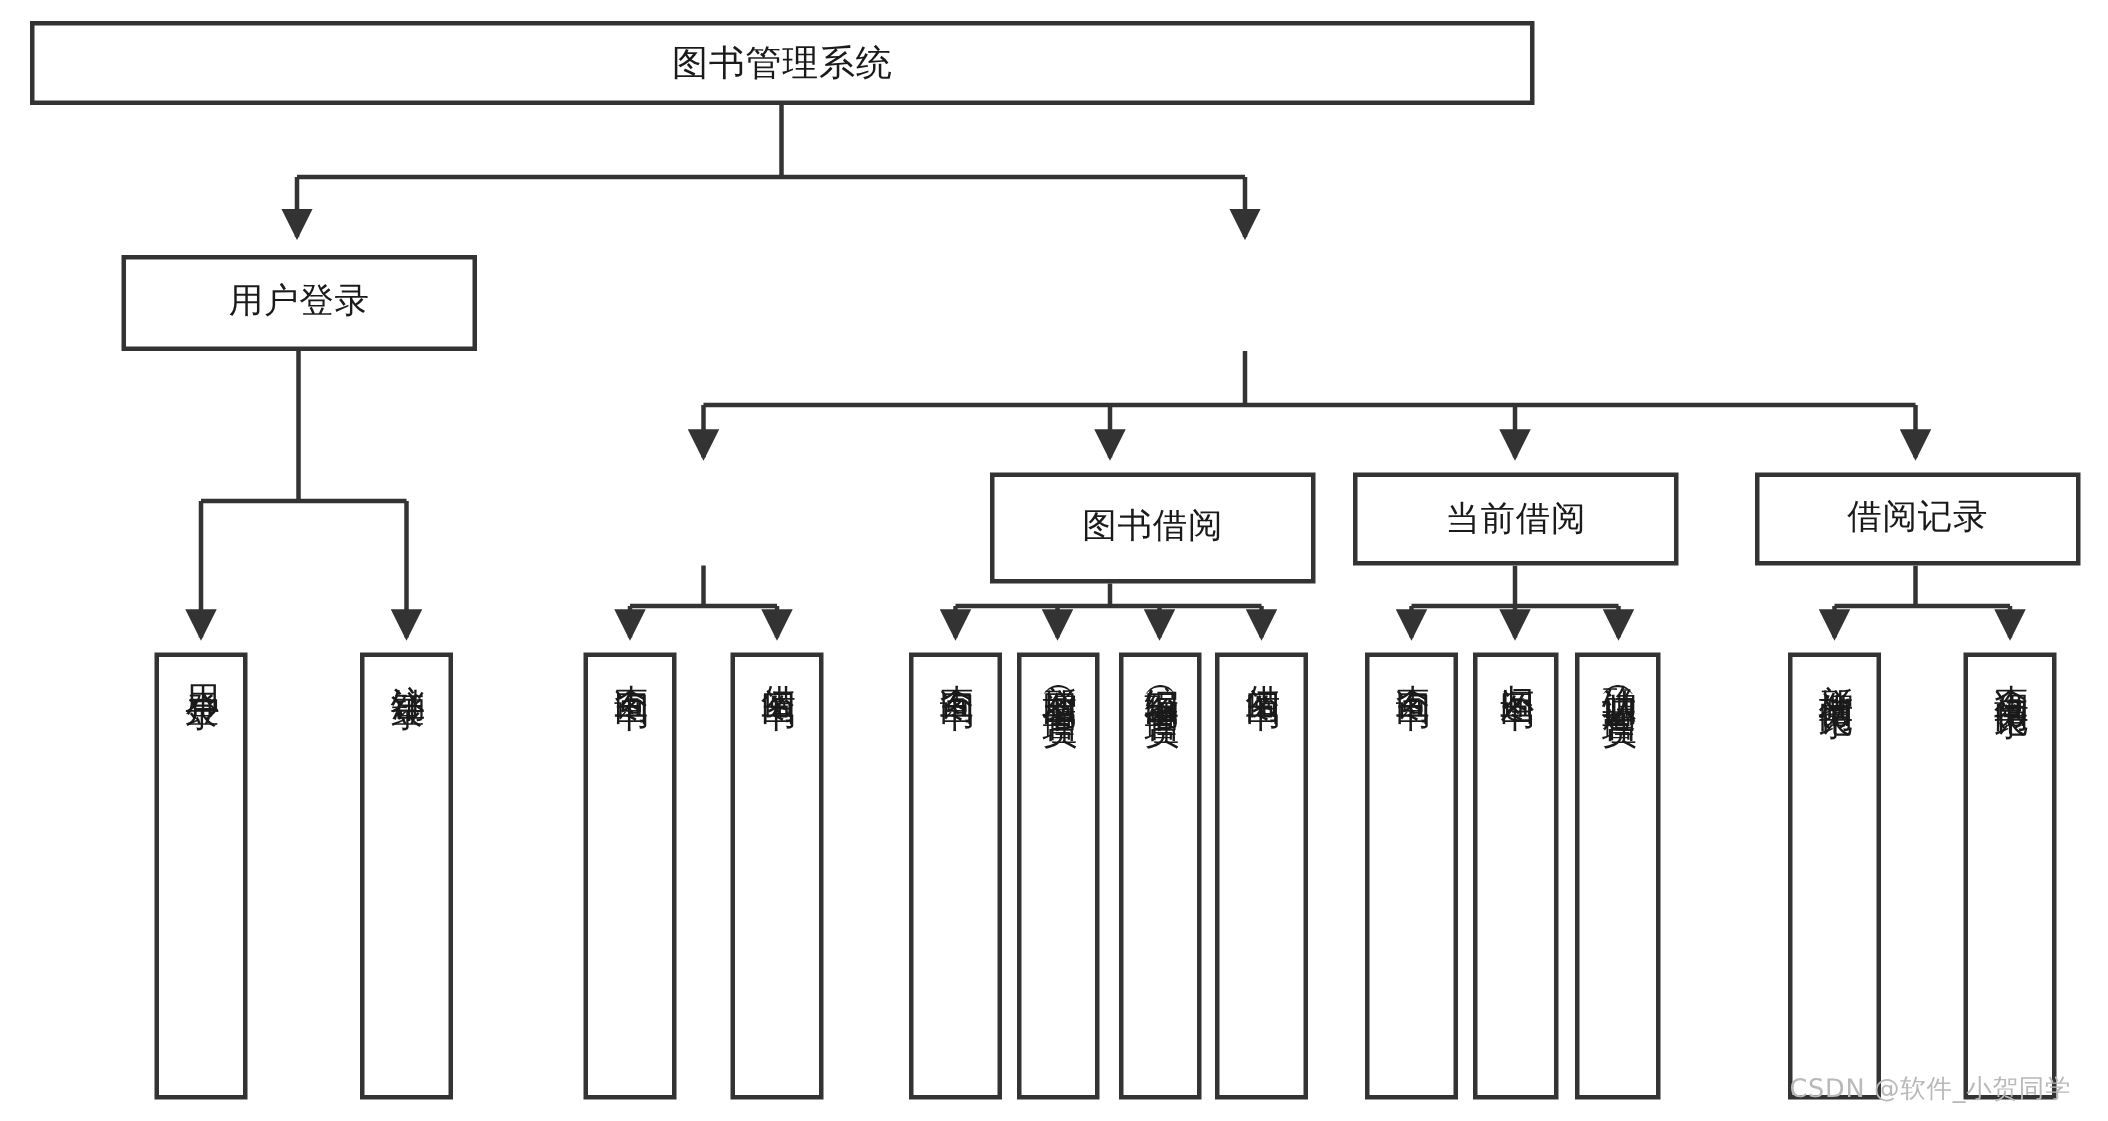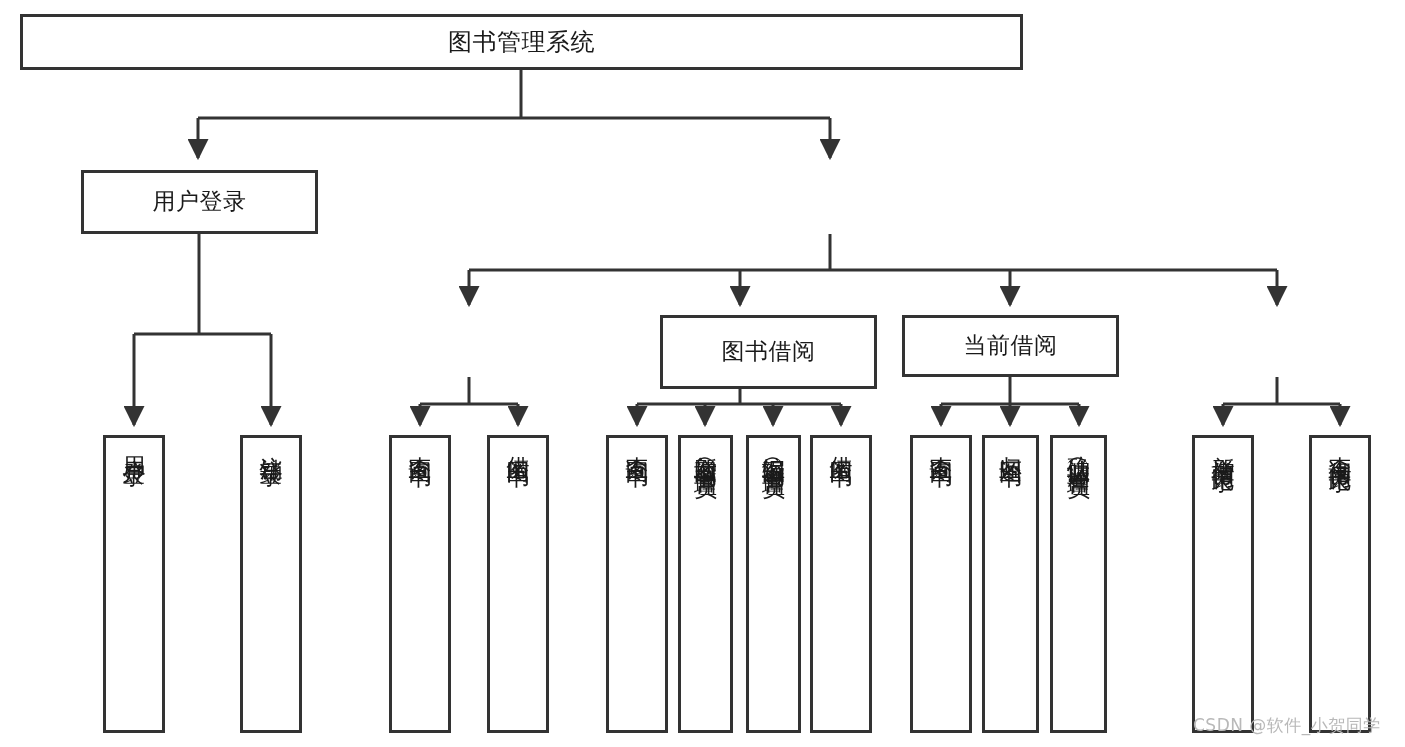--- a/index.html
+++ b/index.html
@@ -134,20 +134,23 @@
   <div class="node horiz" style="left:81px; top:170px; width:237px; height:64px;">
     <span class="label">用户登录</span>
   </div>
 
   <div class="node horiz" style="left:632px; top:315px; width:217px; height:74px;margin-left:28px;">
     <span class="label">图书借阅</span>
   </div>
   <div class="node horiz" style="left:902px; top:315px; width:217px; height:62px;font-family:Liberation Serif, serif;">
     <span class="label">当前借阅</span>
   </div>
+  <div class="node horiz" style="left:1170px; top:315px; width:217px; height:62px;">
+    <span class="label">借阅记录</span>
+  </div>
 
   <div class="node vert" style="left:103px; top:435px; width:62px; height:298px;">
     <span class="label">用户登录</span>
   </div>
   <div class="node vert" style="left:240px; top:435px; width:62px; height:298px;">
     <span class="label">注销登录</span>
   </div>
 
   <div class="node vert" style="left:389px; top:435px; width:62px; height:298px;">
     <span class="label">查询图书</span>

